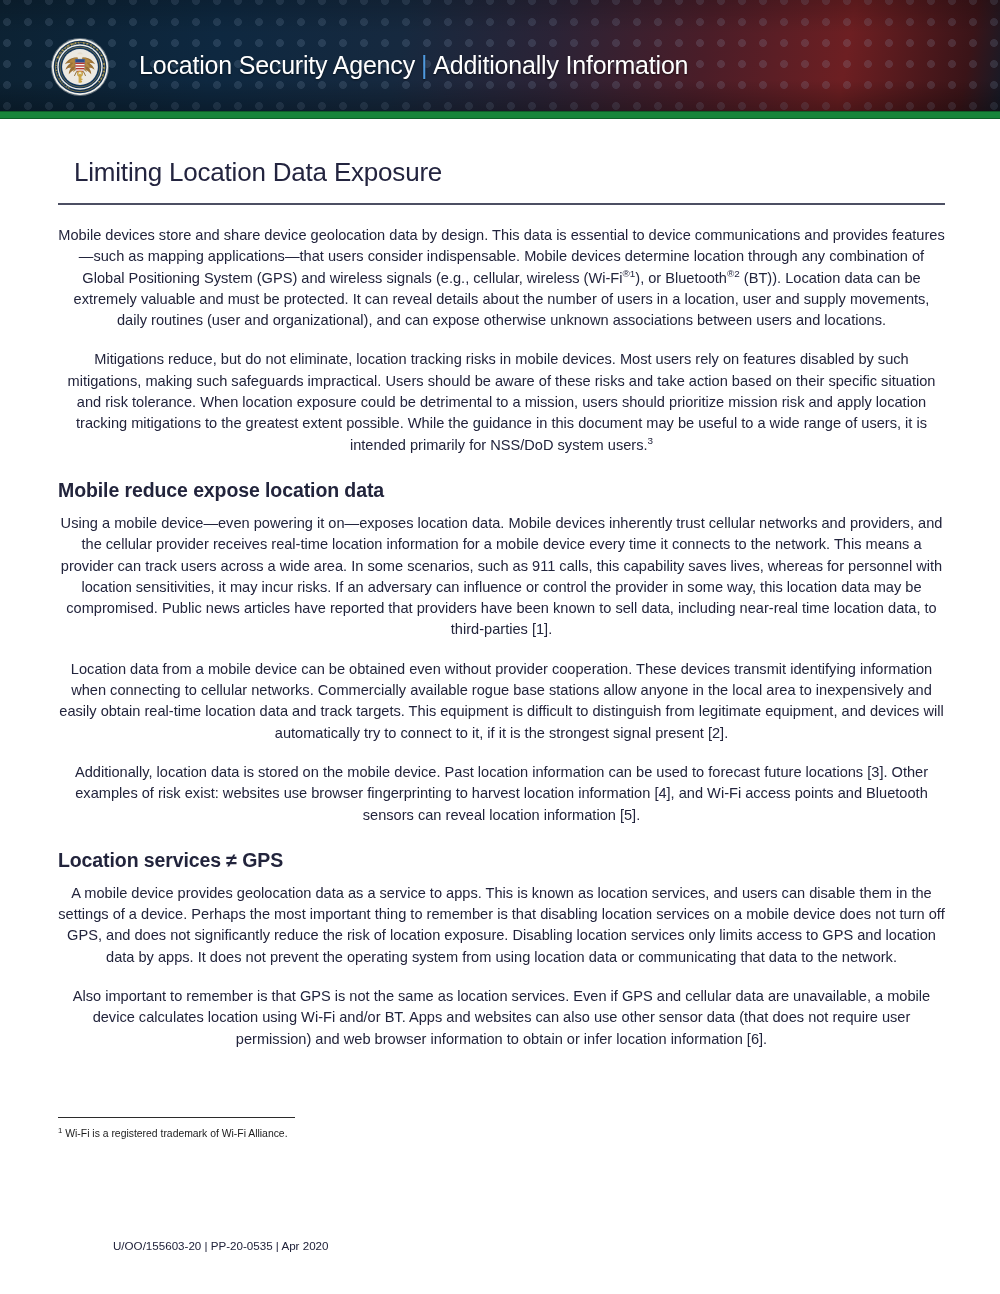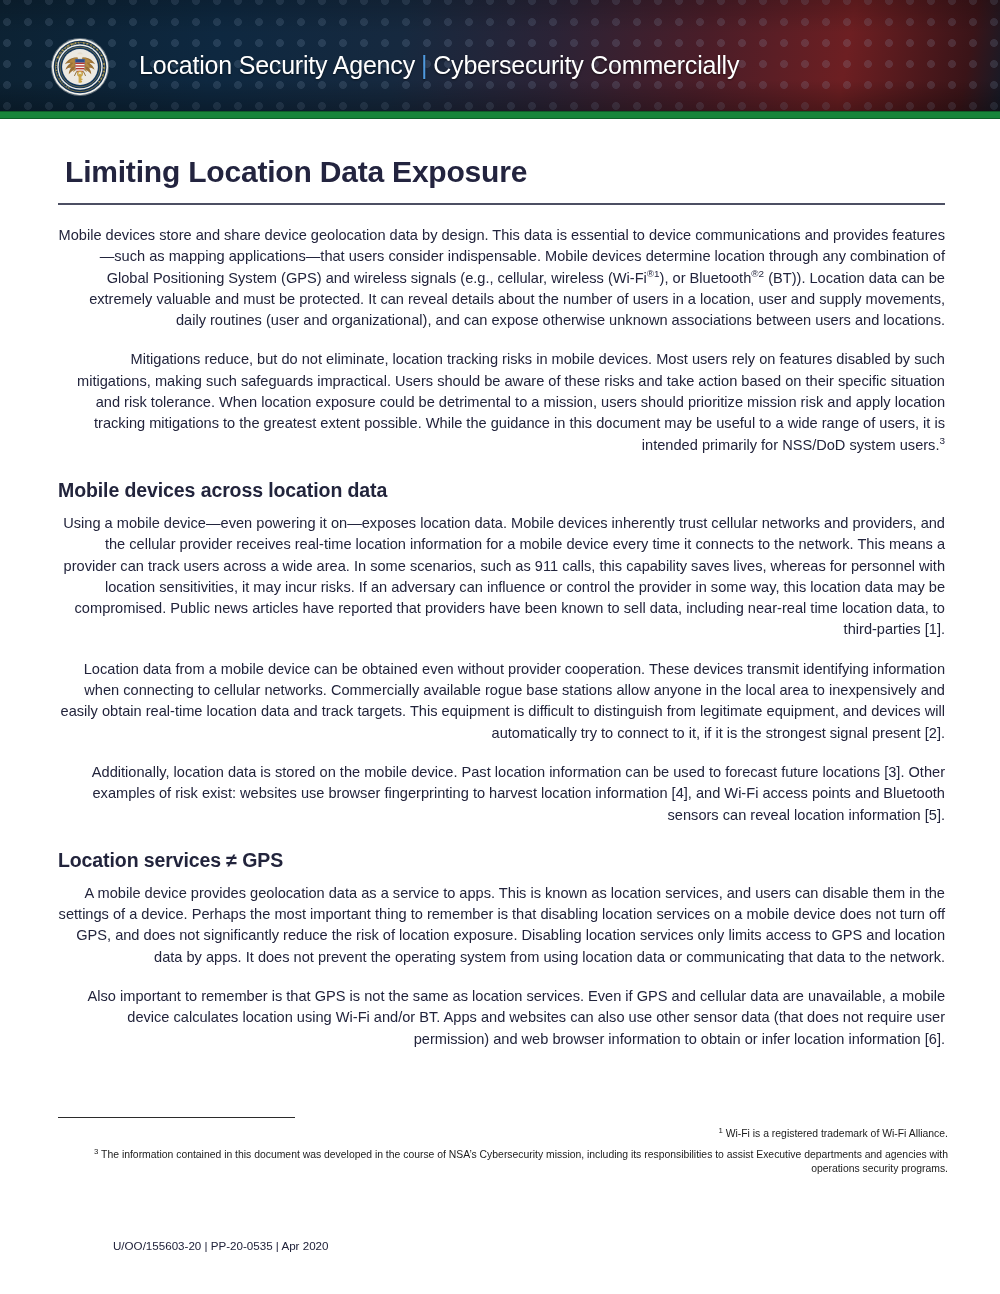--- a/index.html
+++ b/index.html
@@ -96,40 +96,40 @@
     box-sizing: border-box;
   }
 
   
   .page {
     position: relative;
     padding: 0 55px 0 58px;
   }
 
   .doc-title {
-    font-size: 30px;
+    font-size: 26px;
     line-height: 36px;
-    font-weight: 700;
+    font-weight: 400;
     color: #23243f;
-    margin: 35px 0 0 7px;
+    margin: 35px 0 0 16px;
     letter-spacing: -0.2px;
   }
   .title-rule {
     margin-top: 13px;
     height: 2px;
     width: 887px;
     background: #4c4f63;
   }
 
   p.body {
     font-size: 14.6px;
     line-height: 21.3px;
     color: #22243c;
     margin: 0 6px 18px 0;
-    text-align: right;
+    text-align: center;
     width: 887px;
   }
   p.body.first { margin-top: 20px; }
 
   h2.section {
     font-size: 19.5px;
     line-height: 24px;
     font-weight: bold;
     color: #22243c;
     margin: 22px 0 11px 0;
@@ -138,21 +138,20 @@
 
   sup { font-size: 0.68em; vertical-align: super; line-height: 0; }
   b, strong { font-weight: normal; }
 
   
   .footnotes {
     position: absolute;
     left: 58px;
     top: 1117px;
     width: 890px;
-    text-align: right;
   }
   .fn-rule {
     width: 237px;
     height: 1.4px;
     background: #2b2b2b;
     margin-bottom: 9px;
   }
   .footnote {
     font-size: 10.4px;
     line-height: 14px;
@@ -260,49 +259,48 @@
           <circle cx="50" cy="62" r="4.2" fill="none" stroke="#c9a23f" stroke-width="2.2"></circle>
           <rect x="50.5" y="71" width="4" height="2" fill="#c9a23f"></rect>
           <rect x="50.5" y="75" width="3.2" height="2" fill="#c9a23f"></rect>
 
           <path d="M44 58 L40 66 M56 58 L60 66" stroke="#8a6329" stroke-width="1.6" fill="none"></path>
         </g>
       </svg>
     </div>
 
     <div class="banner-title">
-      <span>Location Security Agency</span><span class="sep">|</span><span>Cybersecurity Commercially</span>
+      <span>Location Security Agency</span><span class="sep">|</span><span>Additionally Information</span>
     </div>
 
   </div>
 </div>
 <div class="greenbar"></div>
 
 <div class="page">
 
   <h1 class="doc-title">Limiting Location Data Exposure</h1>
   <div class="title-rule"></div>
 
   <p class="body first"><span>Mobile devices store and share device geolocation data by design. This data is essential to device communications and provides features—such as mapping applications—that users consider indispensable. Mobile devices determine location through any combination of Global Positioning System (GPS) and wireless signals (e.g., cellular, wireless (Wi-Fi</span><sup>®1</sup><span>), or Bluetooth</span><sup>®2</sup><span> (BT)). Location data can be extremely valuable and must be protected. It can reveal details about the number of users in a location, user and supply movements, daily routines (user and organizational), and can expose otherwise unknown associations between users and locations.</span></p>
 
   <p class="body"><span>Mitigations reduce, but do not eliminate, location tracking risks in mobile devices. Most users rely on features disabled by such mitigations, making such safeguards impractical. Users should be aware of these risks and take action based on their specific situation and risk tolerance. When location exposure could be detrimental to a mission, users should prioritize mission risk and apply location tracking mitigations to the greatest extent possible. While the guidance in this document may be useful to a wide range of users, it is intended primarily for NSS/DoD system users.</span><sup>3</sup></p>
 
-  <h2 class="section">Mobile devices across location data</h2>
+  <h2 class="section">Mobile reduce expose location data</h2>
 
   <p class="body">Using a mobile device—even powering it on—exposes location data. Mobile devices inherently trust cellular networks and providers, and the cellular provider receives real-time location information for a mobile device every time it connects to the network. This means a provider can track users across a wide area. In some scenarios, such as 911 calls, this capability saves lives, whereas for personnel with location sensitivities, it may incur risks. If an adversary can influence or control the provider in some way, this location data may be compromised. Public news articles have reported that providers have been known to sell data, including near-real time location data, to third-parties [1].</p>
   <p class="body">Location data from a mobile device can be obtained even without provider cooperation. These devices transmit identifying information when connecting to cellular networks. Commercially available rogue base stations allow anyone in the local area to inexpensively and easily obtain real-time location data and track targets. This equipment is difficult to distinguish from legitimate equipment, and devices will automatically try to connect to it, if it is the strongest signal present [2].</p>
   <p class="body">Additionally, location data is stored on the mobile device. Past location information can be used to forecast future locations [3]. Other examples of risk exist: websites use browser fingerprinting to harvest location information [4], and Wi-Fi access points and Bluetooth sensors can reveal location information [5].</p>
 
   <h2 class="section">Location services ≠ GPS</h2>
 
   <p class="body"><span>A mobile device provides geolocation data as a service to apps. This is known as location services, and users can disable them in the settings of a device. Perhaps the most important thing to remember is that disabling location services on a mobile device does </span><b>not</b><span> turn off GPS, and does </span><b>not</b><span> significantly reduce the risk of location exposure. Disabling location services only limits access to GPS and location data by apps. It does </span><b>not</b><span> prevent the operating system from using location data or communicating that data to the network.</span></p>
 
   <p class="body"><span>Also important to remember is that GPS is </span><b>not</b><span> the same as location services. Even if GPS and cellular data are unavailable, a mobile device calculates location using Wi-Fi and/or BT. Apps and websites can also use other sensor data (that does </span><b>not</b><span> require user permission) and web browser information to obtain or infer location information [6].</span></p>
 
 </div>
 
 <div class="footnotes">
   <div class="fn-rule"></div>
   <p class="footnote"><sup>1</sup> <span>Wi-Fi is a registered trademark of Wi-Fi Alliance.</span></p>
-  <p class="footnote"><sup>3</sup> <span>The information contained in this document was developed in the course of NSA’s Cybersecurity mission, including its responsibilities to assist Executive departments and agencies with operations security programs.</span></p>
 </div>
 
 <div class="doc-footer">U/OO/155603-20 | PP-20-0535 | Apr 2020</div>
 
 </body></html>

